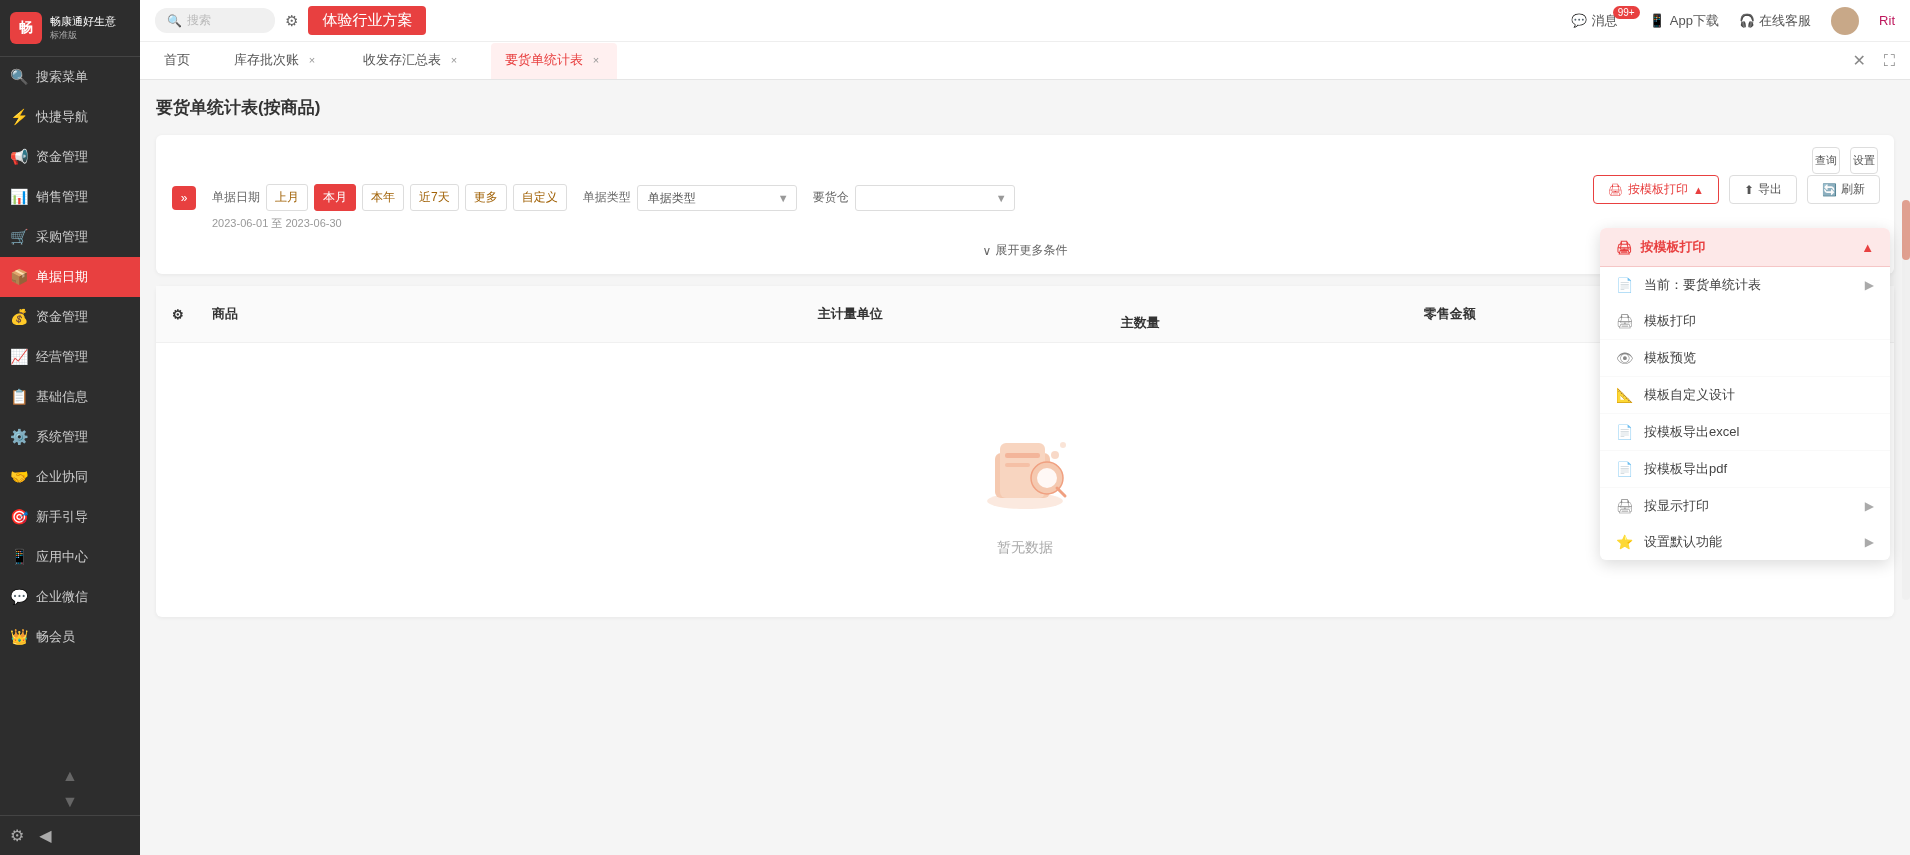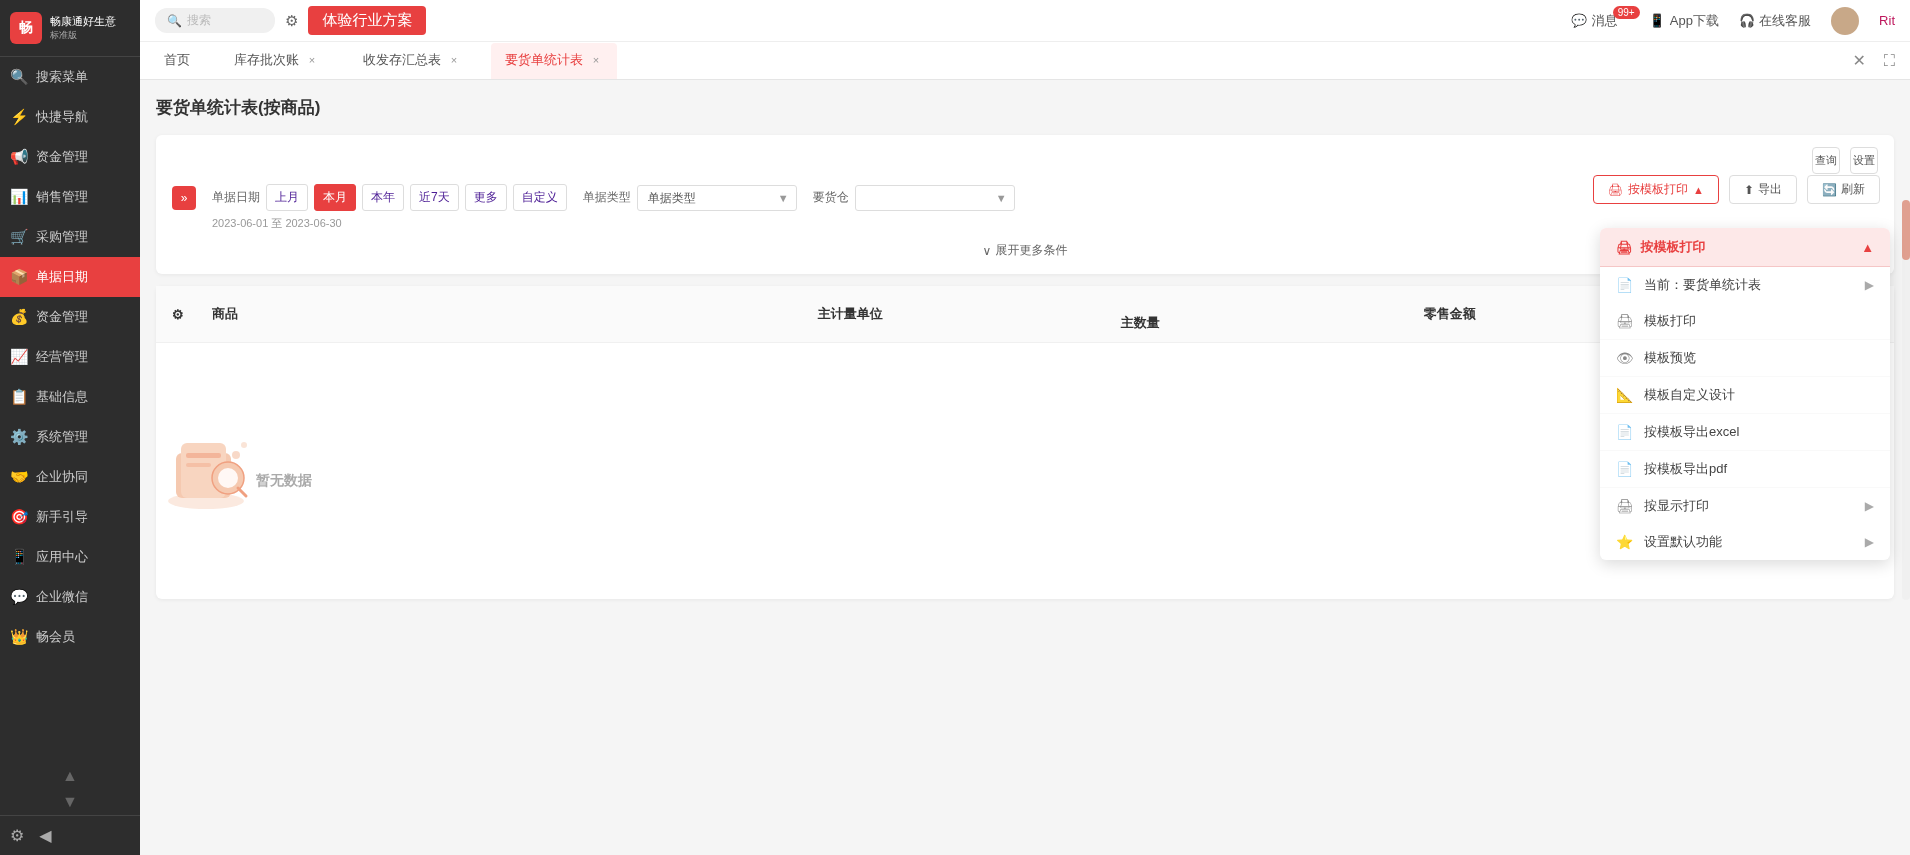--- a/index.html
+++ b/index.html
@@ -155,21 +155,21 @@
       color: white; border-radius: 4px;
       display: flex; align-items: center; justify-content: center;
       cursor: pointer; font-size: 12px; flex-shrink: 0;
     }
 
     .filter-group { display: flex; align-items: center; gap: 6px; }
     .filter-label { color: #666; font-size: 12px; white-space: nowrap; }
 
     .date-btn {
       padding: 4px 8px; font-size: 12px; border: 1px solid #ddd;
-      border-radius: 3px; cursor: pointer; background: white; color: #4c1d95;
+      border-radius: 3px; cursor: pointer; background: white; color: #a16207;
     }
     .date-btn.active {
       background: #e84040; color: white; border-color: #e84040;
     }
 
     .date-range { font-size: 11px; color: #999; margin-top: 3px; }
 
     .filter-select {
       border: 1px solid #ddd; border-radius: 3px;
       padding: 5px 28px 5px 10px;
@@ -215,23 +215,23 @@
       font-weight: bold; color: #333; font-size: 13px;
     }
 
     .col-checkbox { width: 40px; }
     .col-product { flex: 2; }
     .col-unit { flex: 1; }
     .col-qty { flex: 1; margin-top: 18px; }
     .col-amount { flex: 1.5; }
 
     .empty-state {
-      display: flex; align-items: center;
+      display: flex; flex-direction: column; align-items: center;
       padding: 80px 0 60px;
-      color: #aaa; font-size: 14px; font-weight: bold;
+      color: #aaa; font-size: 14px;
     }
     .empty-icon {
       width: 100px; height: 100px;
       margin-bottom: 16px;
     }
 
     
     .dropdown-panel {
       position: absolute;
       top: 148px;

